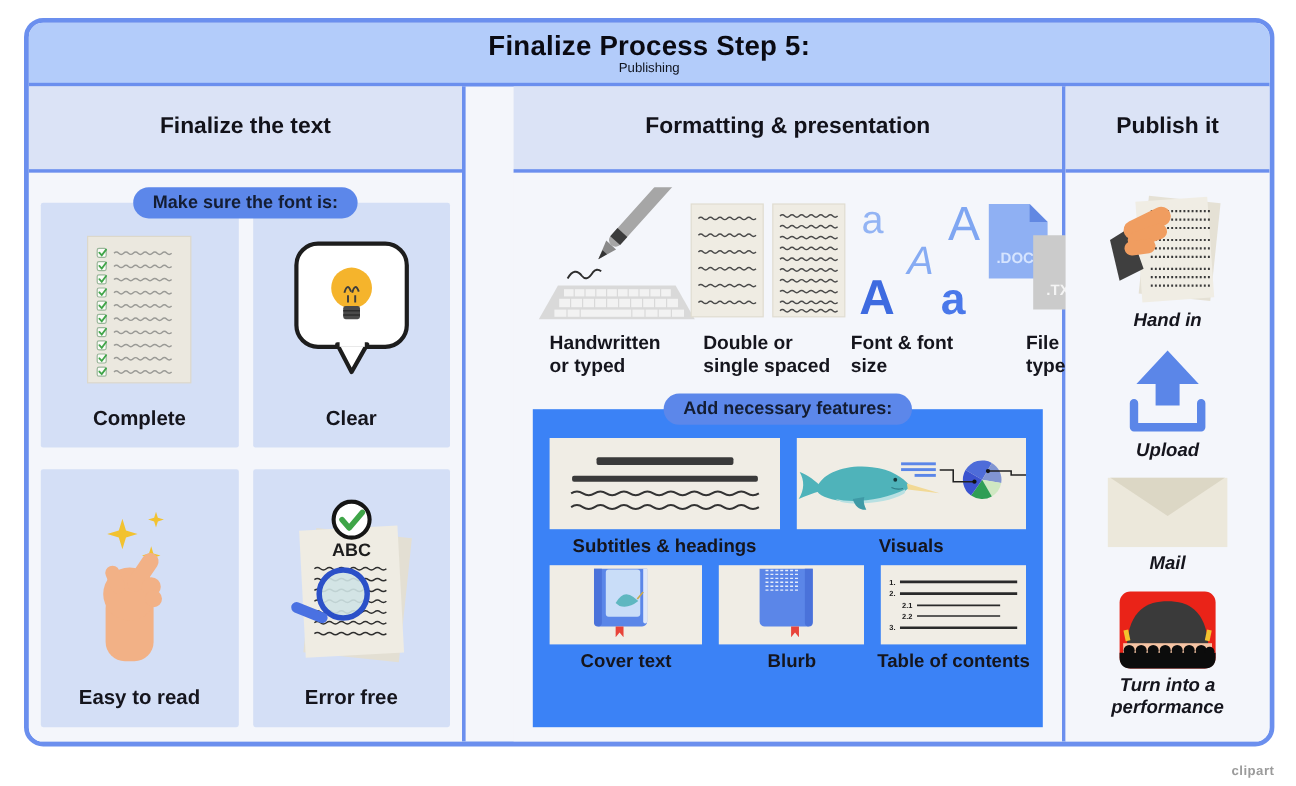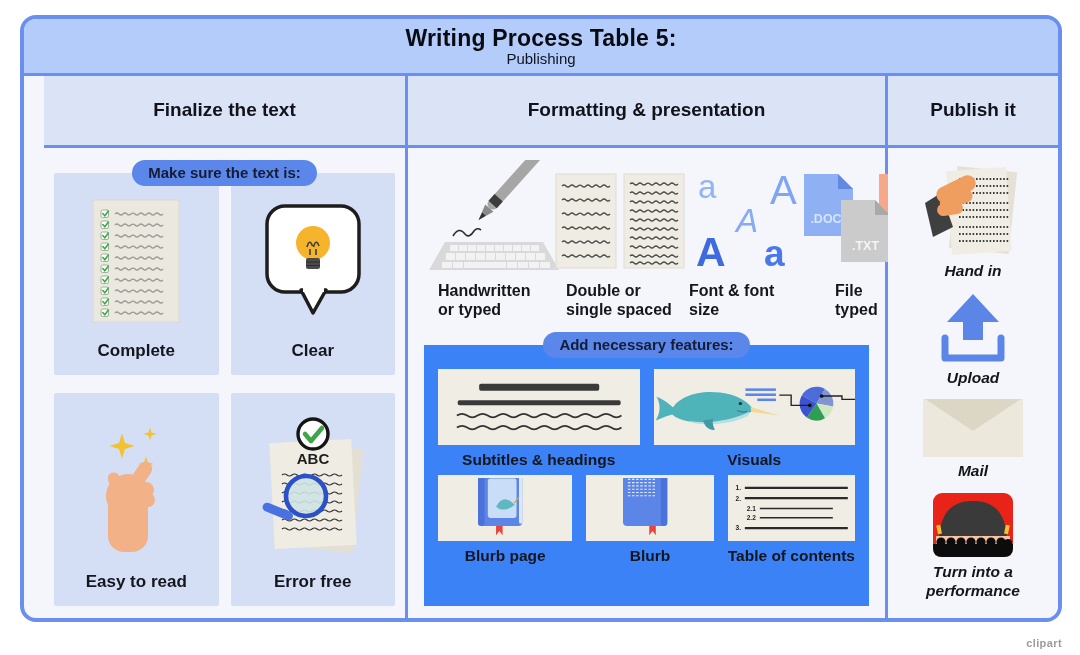--- a/index.html
+++ b/index.html
@@ -4,26 +4,26 @@
 <style>
   html,body{margin:0;padding:0;background:#fff;}
   .canvas{position:relative;width:1080px;height:655px;background:#fff;
     font-family:"Liberation Sans",sans-serif;color:#15151d;overflow:hidden;}
   .frame{position:absolute;left:20px;top:15px;width:1042px;height:607px;
     box-sizing:border-box;border:4px solid #6b8fee;border-radius:16px;
     overflow:hidden;display:flex;flex-direction:column;background:#f4f6fb;}
   .title-band{background:#b3ccfa;border-bottom:3px solid #6b8fee;text-align:center;
     padding:6px 0 5px;flex:0 0 auto;}
   .title{font-size:23px;font-weight:700;color:#0a0a12;letter-spacing:.2px;line-height:1.15;}
-  .subtitle{font-size:15px;font-weight:500;color:#10141e;line-height:1.1;}
+  .subtitle{font-size:11px;font-weight:500;color:#10141e;line-height:1.1;}
   .cols{flex:1;display:flex;min-height:0;}
   .col{display:flex;flex-direction:column;min-width:0;}
   .col + .col{border-left:3px solid #6b8fee;}
-  .col-left{width:361px;flex:0 0 auto;padding-left:20px;}
-  .col-mid{flex:1;}
+  .col-left{width:361px;flex:0 0 auto;}
+  .col-mid{flex:1;padding-left:40px;}
   .col-right{width:170px;flex:0 0 auto;}
   .col-header{flex:0 0 auto;height:72px;background:#dbe3f6;border-bottom:3px solid #6b8fee;
     display:flex;align-items:center;justify-content:center;font-size:19px;font-weight:700;
     color:#12121a;box-sizing:border-box;text-align:center;}
   .col-body{flex:1;position:relative;background:#f4f6fb;min-height:0;}
 
   .badge{background:#5c87ea;color:#141d33;font-weight:700;font-size:15px;
     padding:4px 16px 5px;border-radius:999px;white-space:nowrap;position:relative;z-index:2;}
 
   
@@ -83,31 +83,31 @@
       <use href="#sq48" x="14" y="-2" stroke="#9a9a96" stroke-width="1.2"></use>
     </g>
     <line id="dotln" x1="0" y1="0" x2="50" y2="0" stroke-dasharray="1.6 1.8" stroke-width="1.8"></line>
   </defs>
 </svg>
 
 <div class="canvas">
   <div class="frame">
 
     <div class="title-band">
-      <div class="title">Writing Process Table 5:</div>
+      <div class="title">Finalize Process Step 5:</div>
       <div class="subtitle">Publishing</div>
     </div>
 
     <div class="cols">
 
       <div class="col col-left">
         <div class="col-header">Finalize the text</div>
         <div class="col-body">
           <div class="left-body">
-            <div class="badge">Make sure the text is:</div>
+            <div class="badge">Make sure the font is:</div>
             <div class="cards">
 
               <div class="card">
                 <div class="card-icon">
                   <svg width="92" height="130" viewBox="0 0 92 130">
                     <rect x="3" y="4" width="86" height="122" fill="#ebe8df" stroke="#dcd8cb" stroke-width="1"></rect>
                     <use href="#rowchk" x="11" y="18"></use>
                       <use href="#rowchk" x="11" y="29"></use>
                     <use href="#rowchk" x="11" y="40"></use>
                       <use href="#rowchk" x="11" y="51"></use>
@@ -362,21 +362,21 @@
                           <rect x="0" y="0" width="54" height="66" rx="5" fill="#5b86e8"></rect>
                           <rect x="0" y="0" width="8" height="66" rx="4" fill="#4a72da"></rect>
                           <rect x="50" y="3" width="4" height="60" rx="2" fill="#dfe8fa"></rect>
                           <rect x="12" y="8" width="35" height="48" rx="3" fill="#c9ddf8"></rect>
                           <path d="M22 42 q8 -14 18 -6 l5 4 q-10 8 -19 5 Z" fill="#5fb7c0"></path>
                           <line x1="44" y1="38" x2="50" y2="31" stroke="#caa84a" stroke-width="1.6"></line>
                           <polygon points="22,66 30,66 30,77 26,72 22,77" fill="#e8443a"></polygon>
                         </g>
                       </svg>
                     </div>
-                    <div class="feat-label">Blurb page</div>
+                    <div class="feat-label">Cover text</div>
                   </div>
                   <div class="feat w-blurb">
                     <div class="feat-box r2">
                       <svg width="64" height="60" viewBox="0 0 64 60">
                         <g transform="translate(5,-6) scale(0.82)">
                           <rect x="3" y="0" width="44" height="5" fill="#dfe8fa"></rect>
                           <rect x="0" y="1" width="54" height="65" rx="5" fill="#5b86e8"></rect>
                           <rect x="46" y="1" width="8" height="65" rx="4" fill="#4a72da"></rect>
                           <g stroke="#e6edfb" stroke-width="1.4" stroke-dasharray="3 2">
                             <line x1="6" y1="9" x2="40" y2="9"></line>

